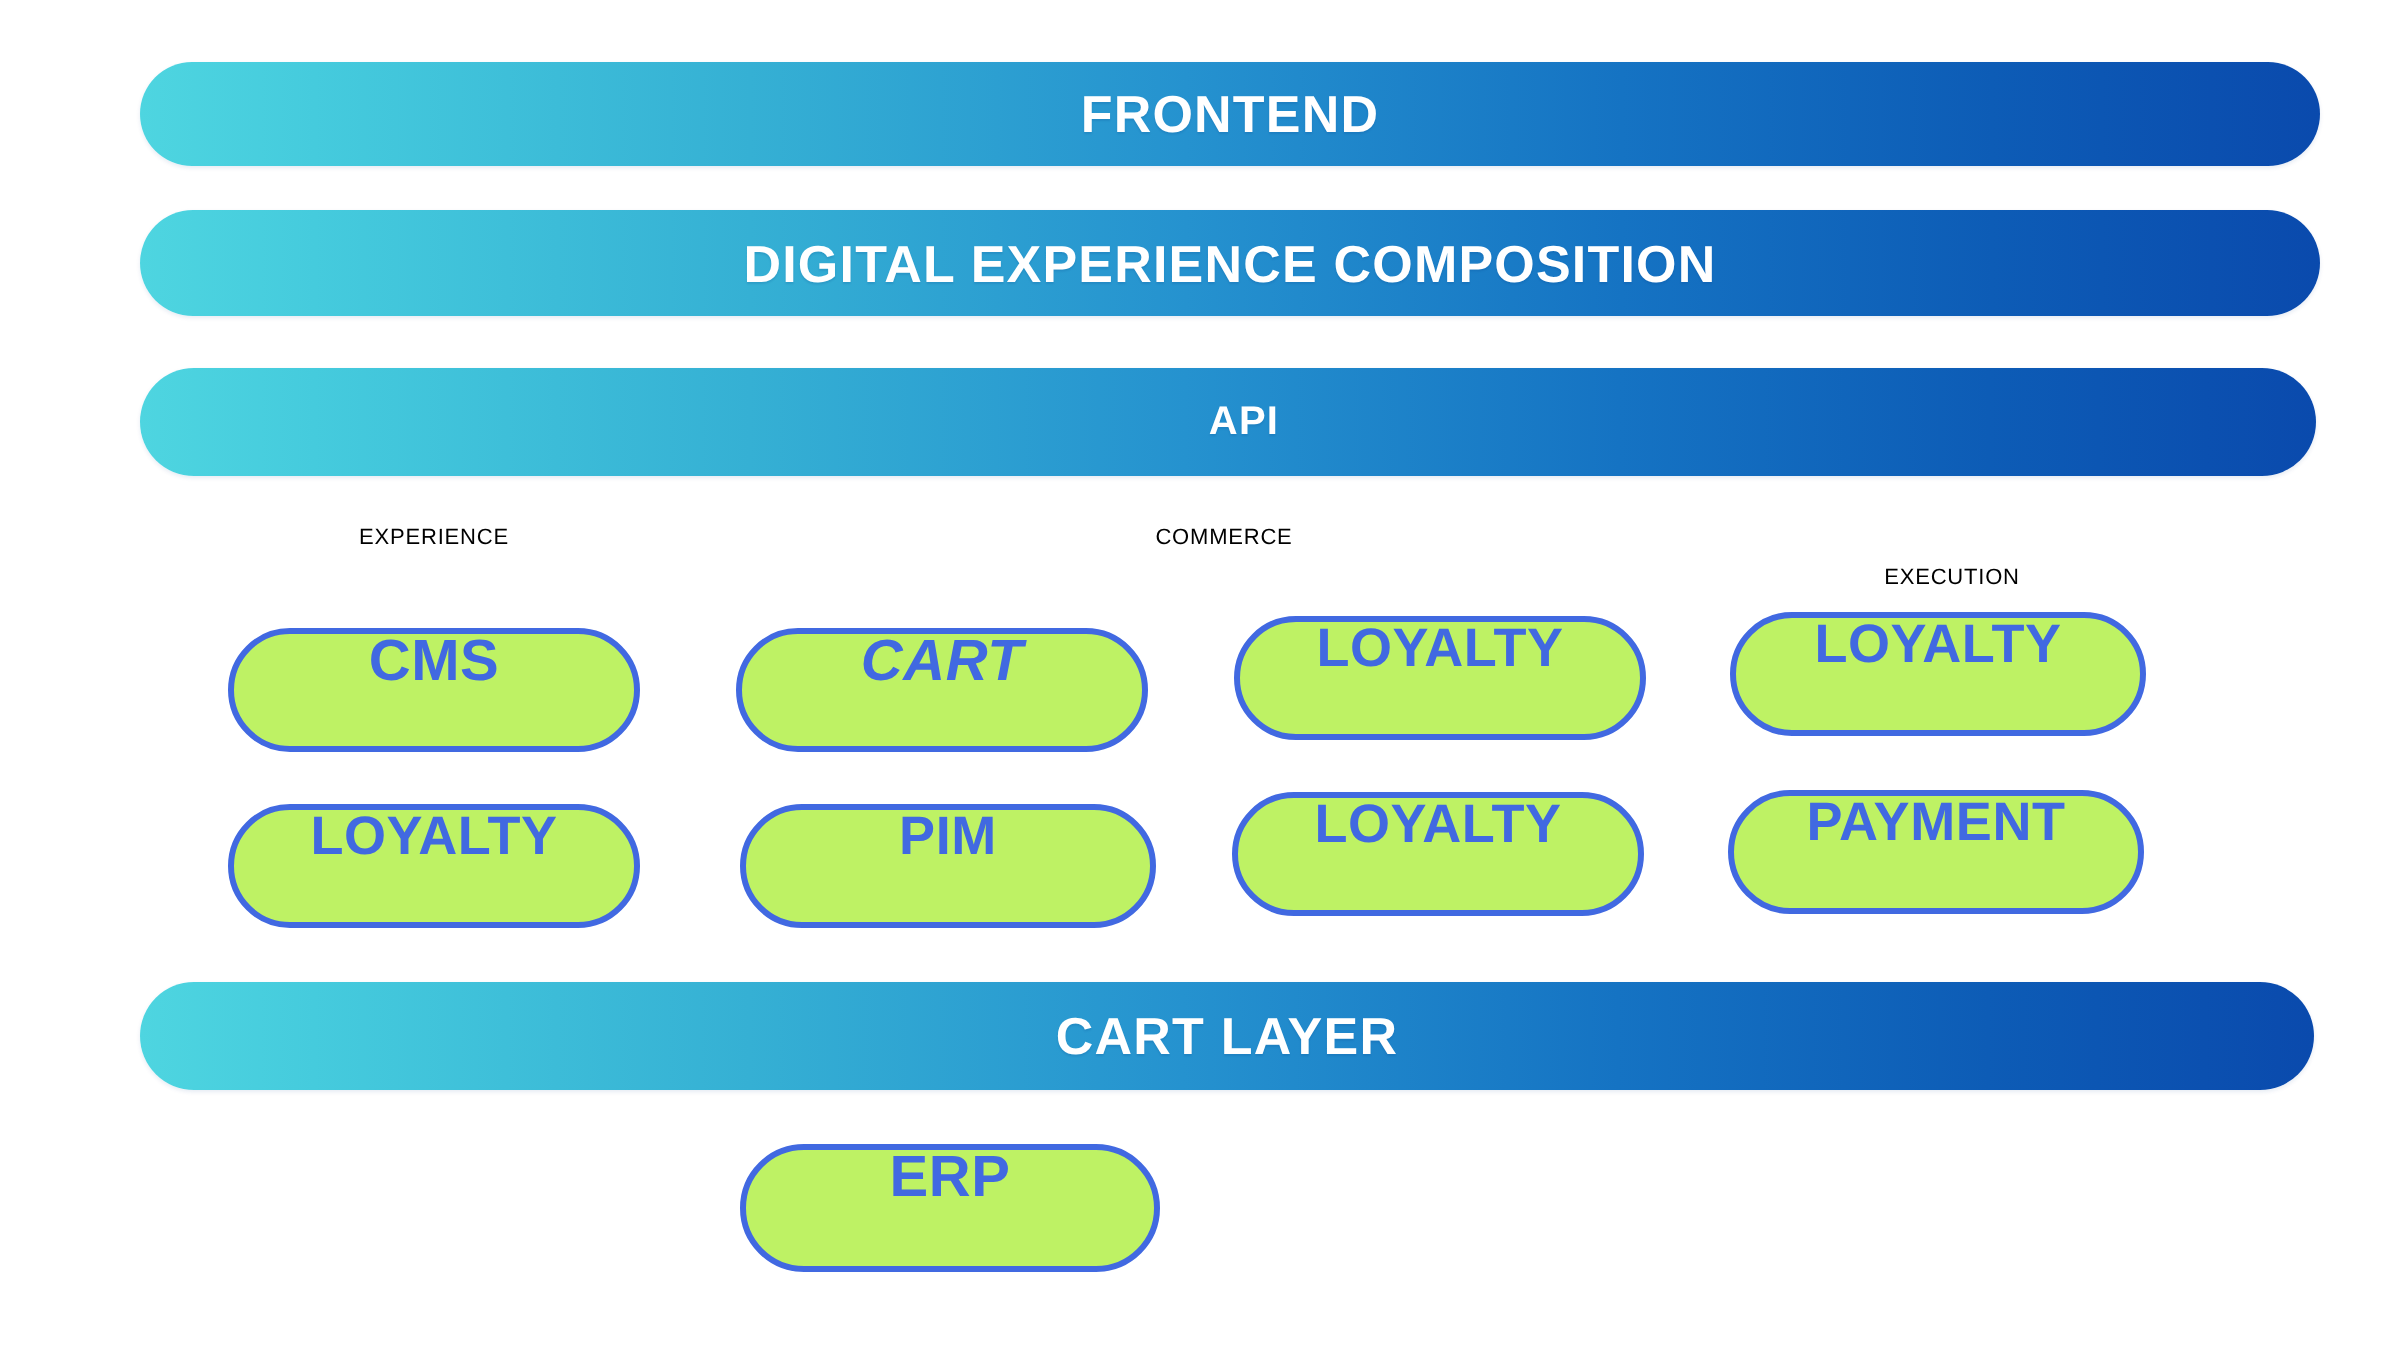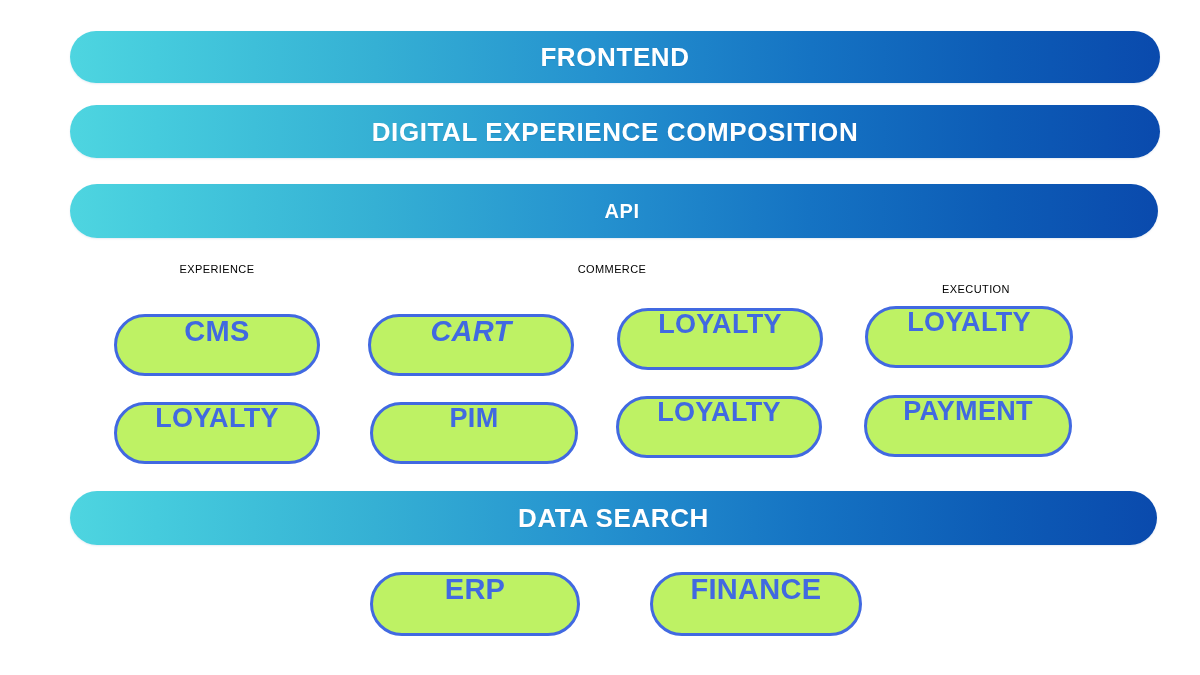--- a/index.html
+++ b/index.html
@@ -175,23 +175,20 @@
     <span class="pill-label">PIM</span>
   </div>
   <div id="pill-payment" class="pill">
     <span class="pill-label">LOYALTY</span>
   </div>
   <div id="pill-target" class="pill">
     <span class="pill-label">PAYMENT</span>
   </div>
 
   <div id="bar-datalayer" class="layer-bar">
-    <span class="layer-label">DATA SEARCH</span>
+    <span class="layer-label">CART LAYER</span>
   </div>
 
   <div id="pill-erp" class="pill">
     <span class="pill-label">ERP</span>
   </div>
-  <div id="pill-finance" class="pill">
-    <span class="pill-label">FINANCE</span>
-  </div>
 
 </div>
 
 </body></html>

